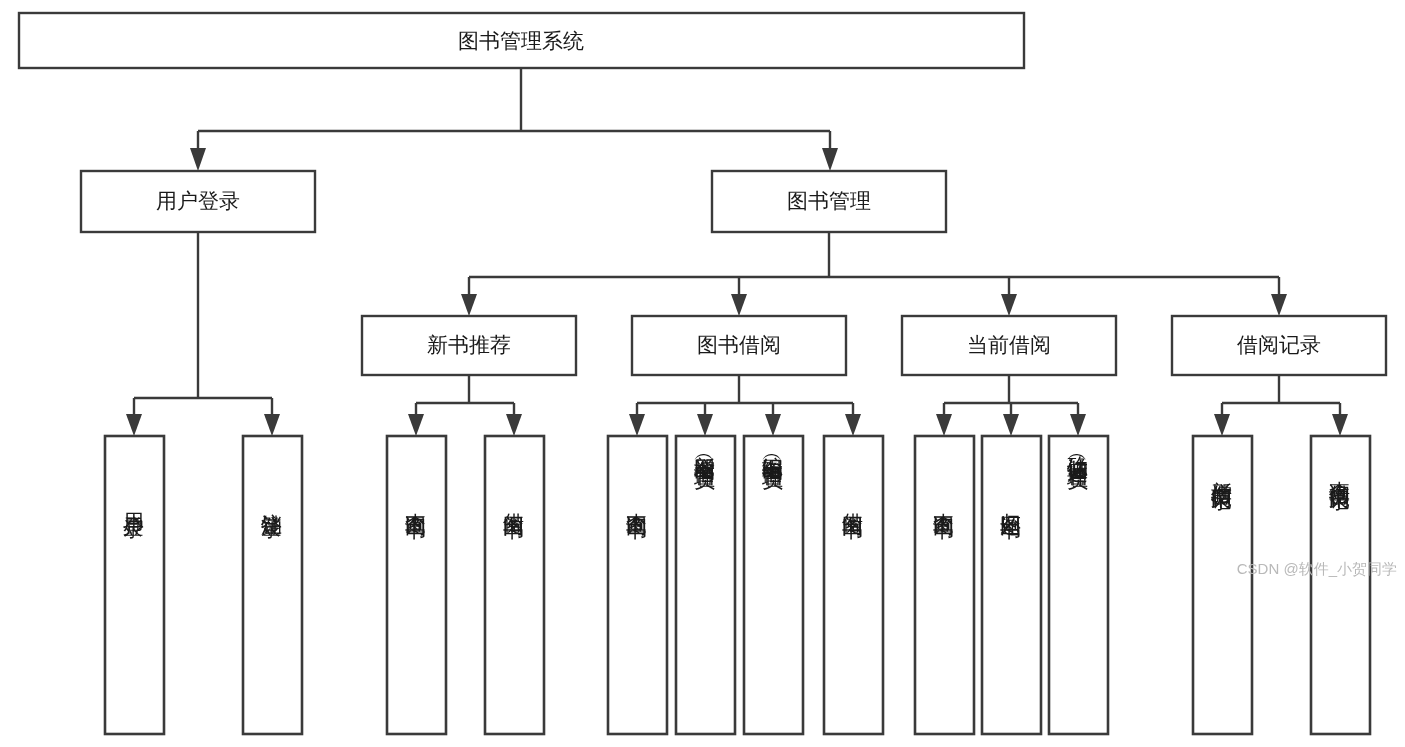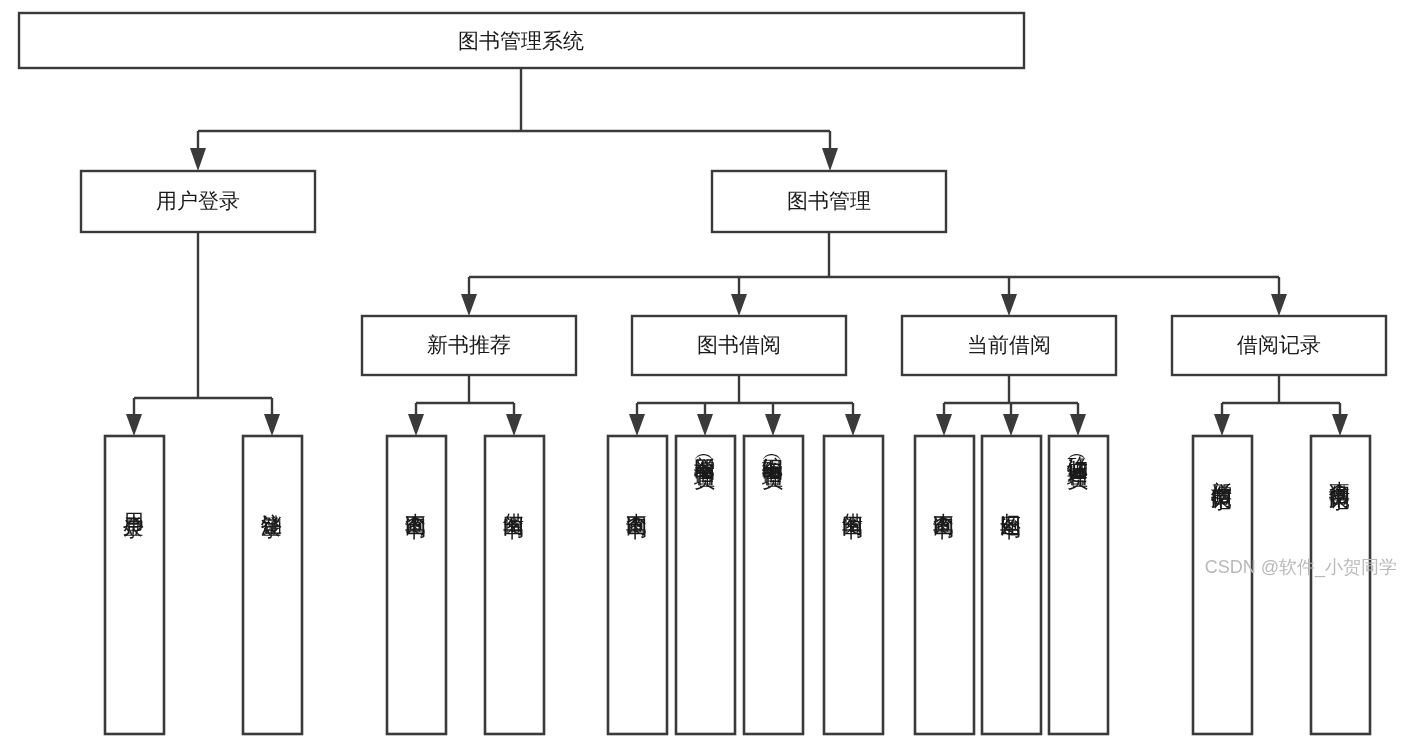--- a/index.html
+++ b/index.html
@@ -62,21 +62,21 @@
     writing-mode: vertical-rl;
     text-orientation: upright;
     text-anchor: middle;
     letter-spacing: 2px;
   }
   .watermark {
     position: absolute;
     right: 8px;
     bottom: 4px;
     font-family: "Liberation Sans", "DejaVu Sans", sans-serif;
-    font-size: 18px;
+    font-size: 15px;
     color: #b9b9b9;
     white-space: nowrap;
     user-select: none;
     pointer-events: none;
   }
 </style>
 </head>
 <body>
 
 <div id="diagram-root">

